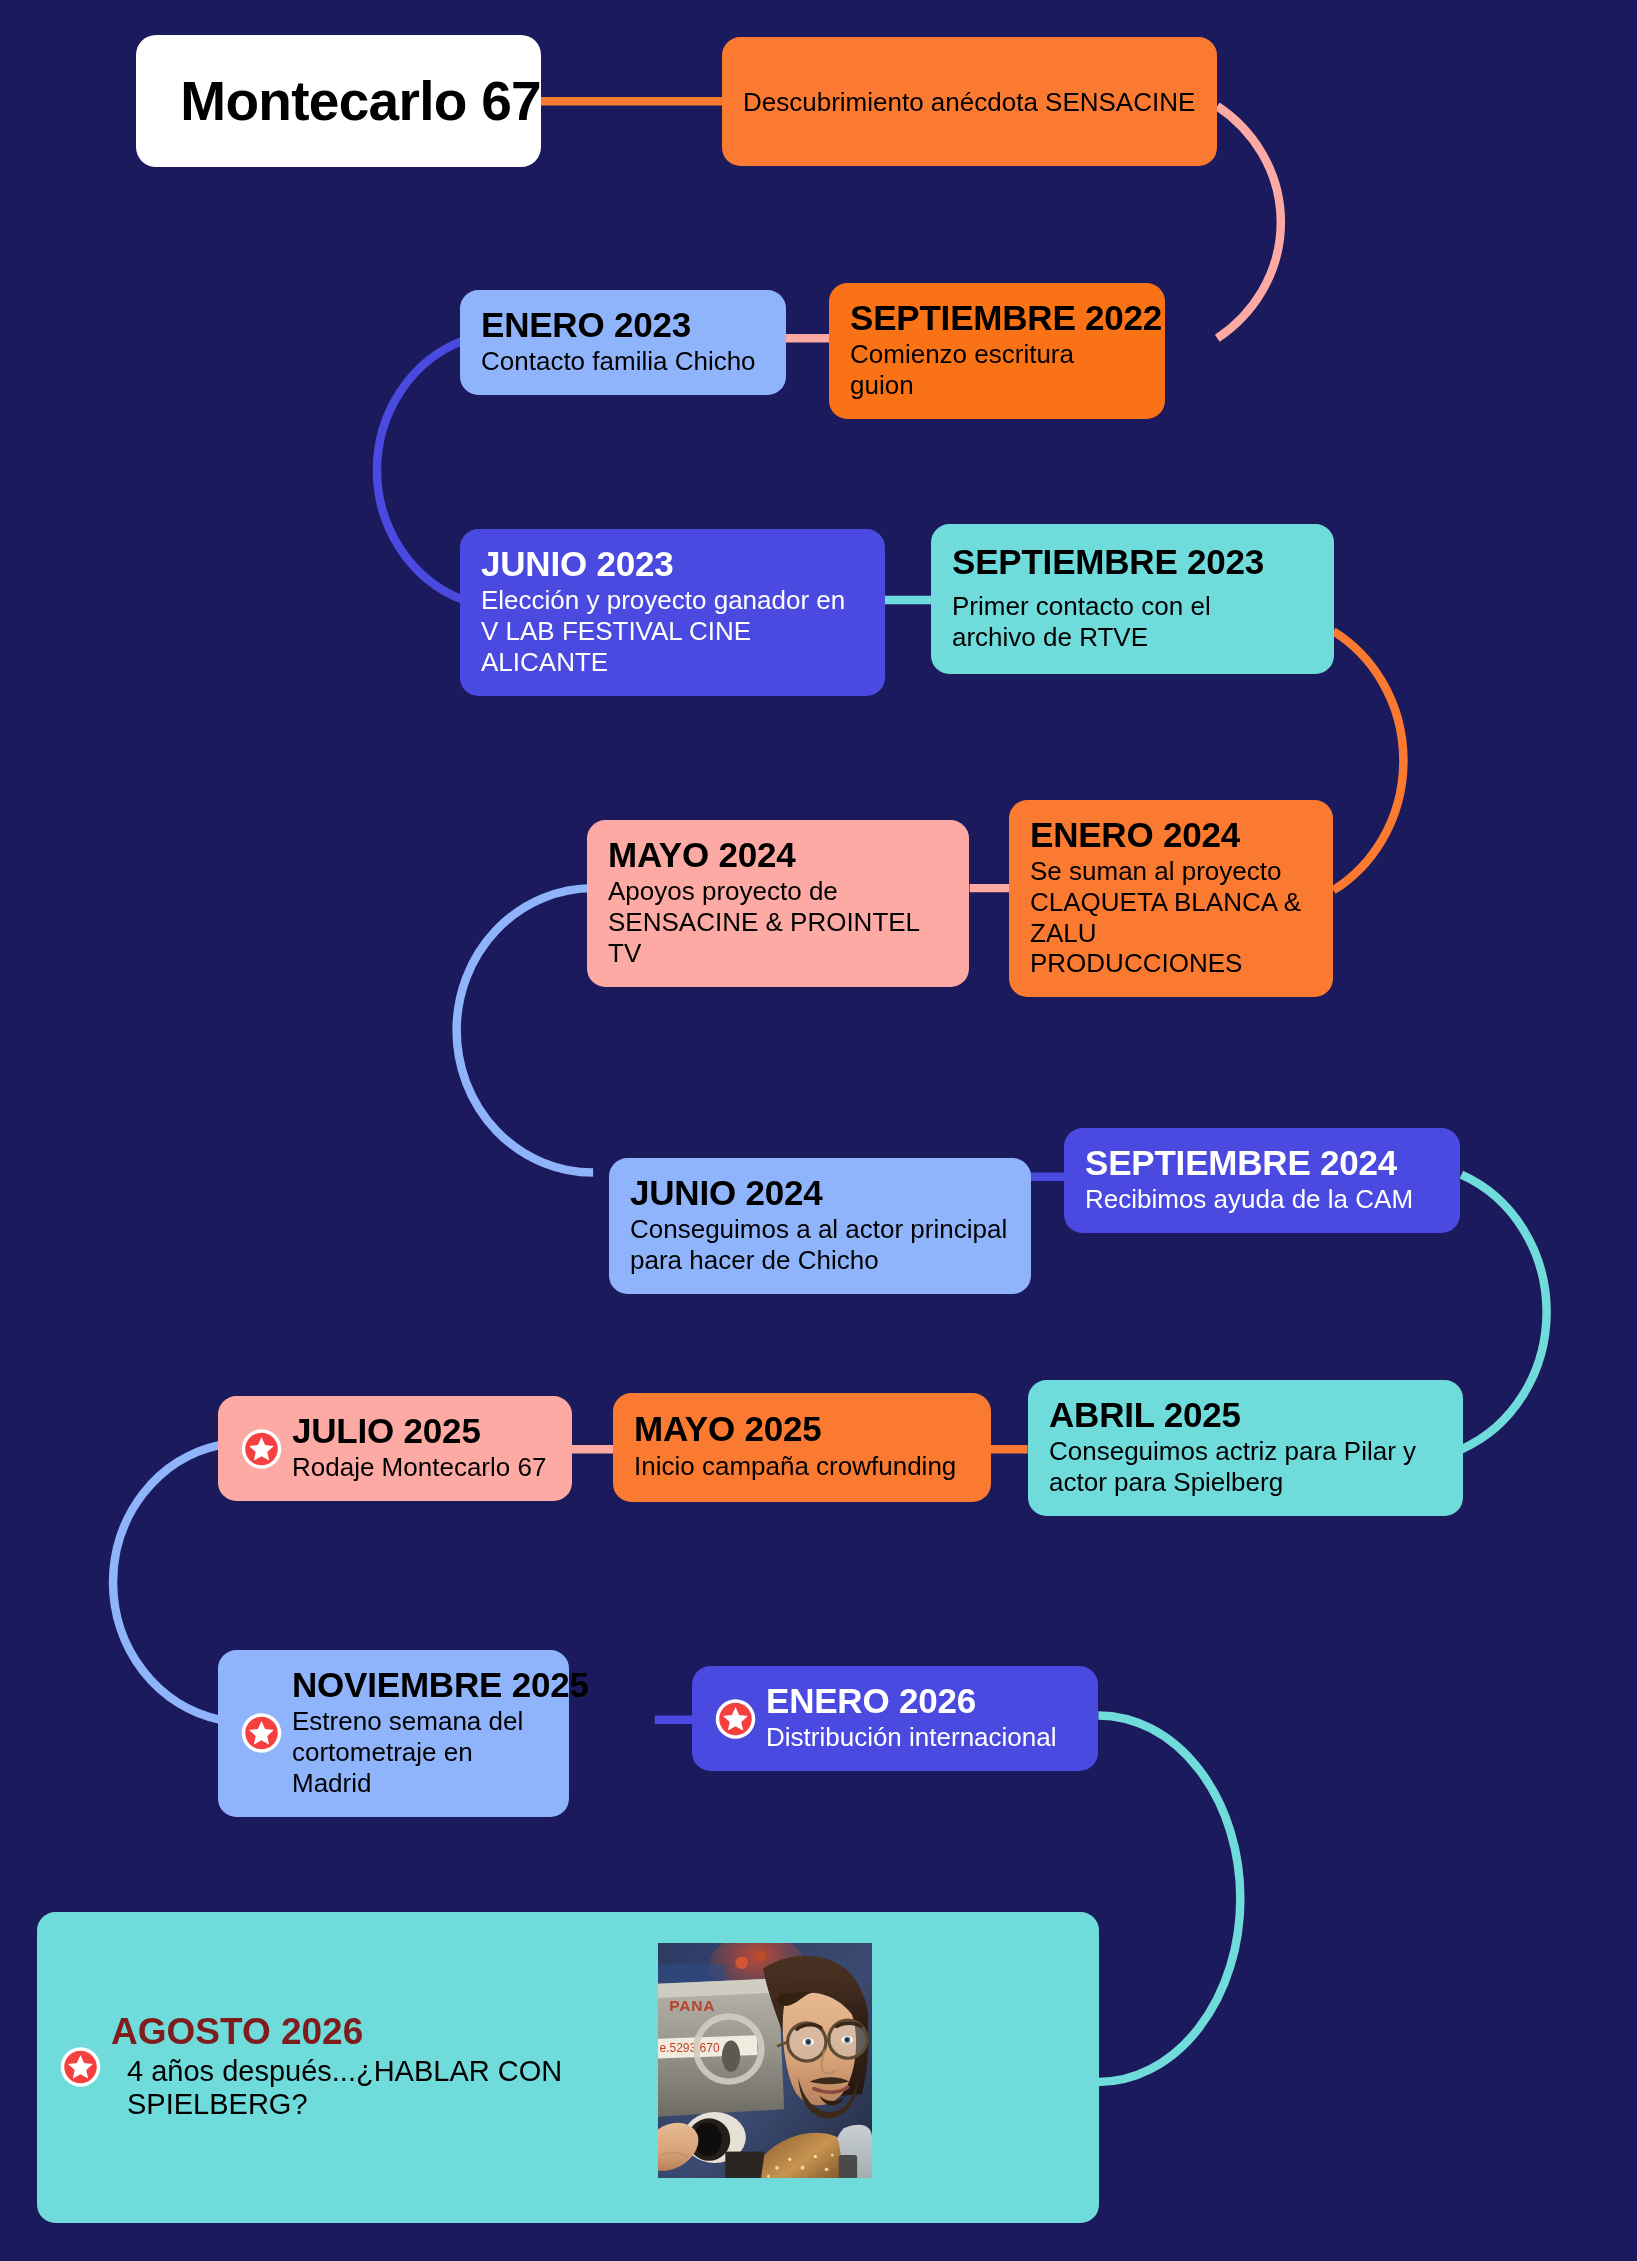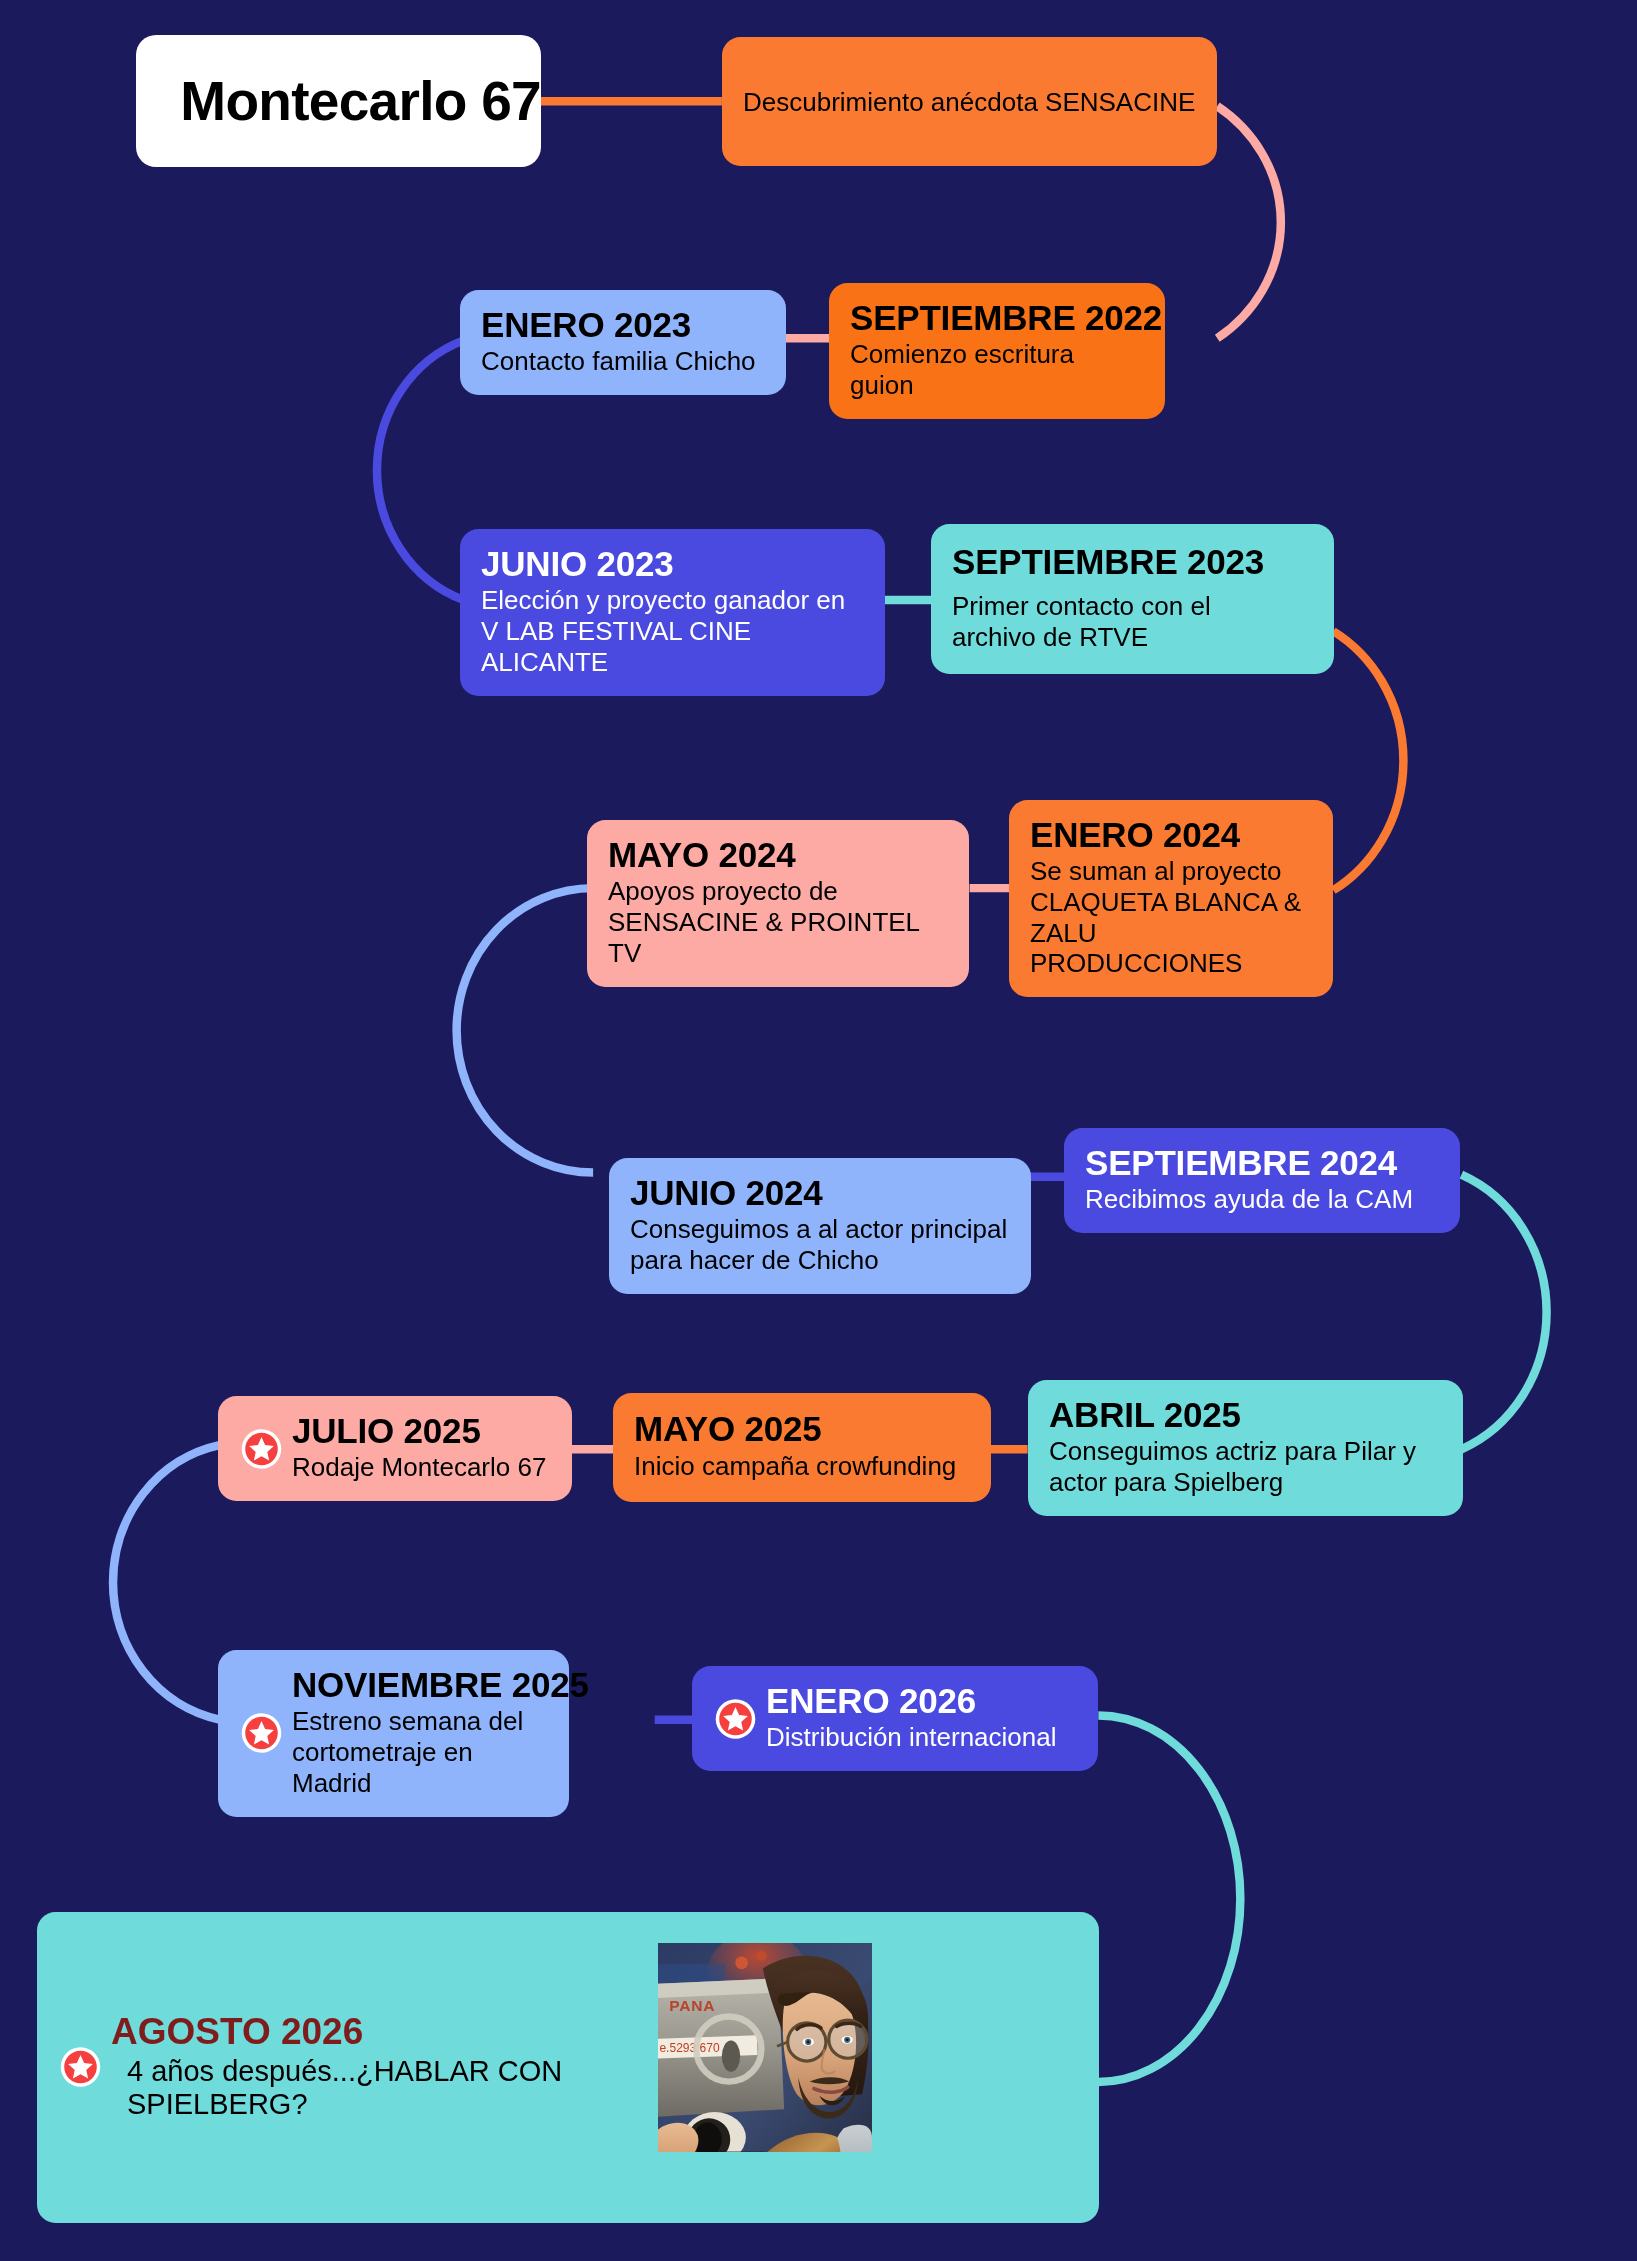--- a/index.html
+++ b/index.html
@@ -91,21 +91,21 @@
     padding-left:74px;
     width:580px;
   }
   #node-agosto2026 .title{font-size:37px;font-weight:bold;color:#7f1d1d;line-height:1.05;}
   #node-agosto2026 .desc{font-size:29px;color:#000;margin-top:2.8px;line-height:1.15;margin-left:16px;}
   #node-agosto2026 .star-icon{left:22.6px;}
 
   .photo{
     position:absolute;
     left:658px; top:1943px;
-    width:214px; height:209px;
+    width:214px; height:235px;
     overflow:hidden;
     background:#2a2a33;
   }
   .photo svg{display:block;width:214px;height:251px;}
 </style>
 </head>
 <body>
 
 <div id="canvas">
 

